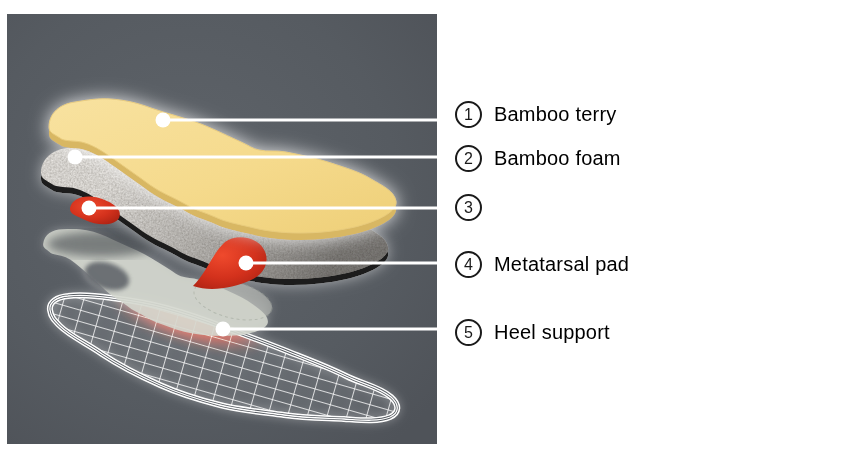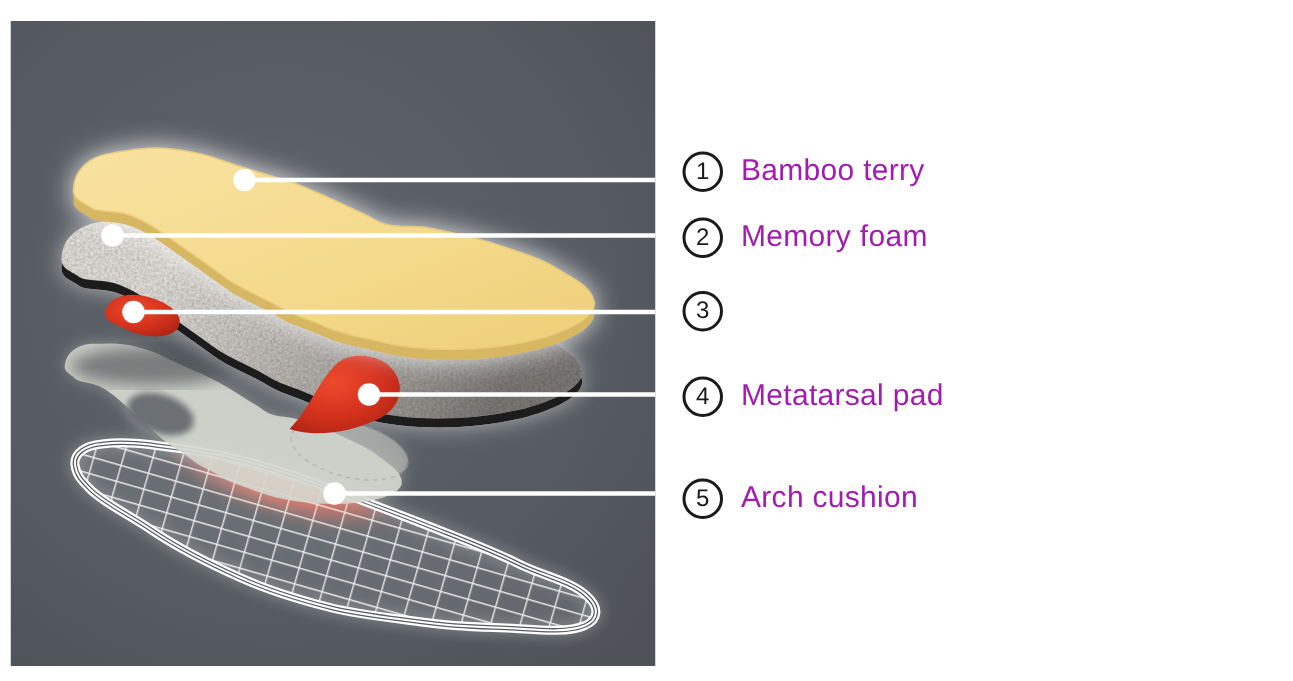--- a/index.html
+++ b/index.html
@@ -14,21 +14,21 @@
   .callout-row.r1{top:101px;}
   .callout-row.r2{top:145px;}
   .callout-row.r3{top:194px;}
   .callout-row.r4{top:251px;}
   .callout-row.r5{top:319px;}
   .num-circle{
     box-sizing:border-box;width:27px;height:27px;border:2px solid #1a1a1a;border-radius:50%;
     background:#ffffff;color:#1a1a1a;font-size:16px;line-height:23px;text-align:center;
     flex:0 0 auto;
   }
-  .callout-label{font-size:20px;color:#a21caf;white-space:nowrap;letter-spacing:0.2px;}
+  .callout-label{font-size:20px;color:#000000;white-space:nowrap;letter-spacing:0.2px;}
 </style>
 </head>
 <body>
 
 <div class="page">
 
   <div class="panel">
     <svg viewBox="0 0 430 430" aria-hidden="true">
       <defs>
         <radialGradient id="bgGrad" cx="42%" cy="42%" r="75%">
@@ -162,28 +162,28 @@
     </svg>
   </div>
 
   <div class="callouts">
     <div class="callout-row r1">
       <span class="num-circle">1</span>
       <span class="callout-label">Bamboo terry</span>
     </div>
     <div class="callout-row r2">
       <span class="num-circle">2</span>
-      <span class="callout-label">Memory foam</span>
+      <span class="callout-label">Bamboo foam</span>
     </div>
     <div class="callout-row r3">
       <span class="num-circle">3</span>
     </div>
     <div class="callout-row r4">
       <span class="num-circle">4</span>
       <span class="callout-label">Metatarsal pad</span>
     </div>
     <div class="callout-row r5">
       <span class="num-circle">5</span>
-      <span class="callout-label">Arch cushion</span>
+      <span class="callout-label">Heel support</span>
     </div>
   </div>
 
 </div>
 
 </body></html>

